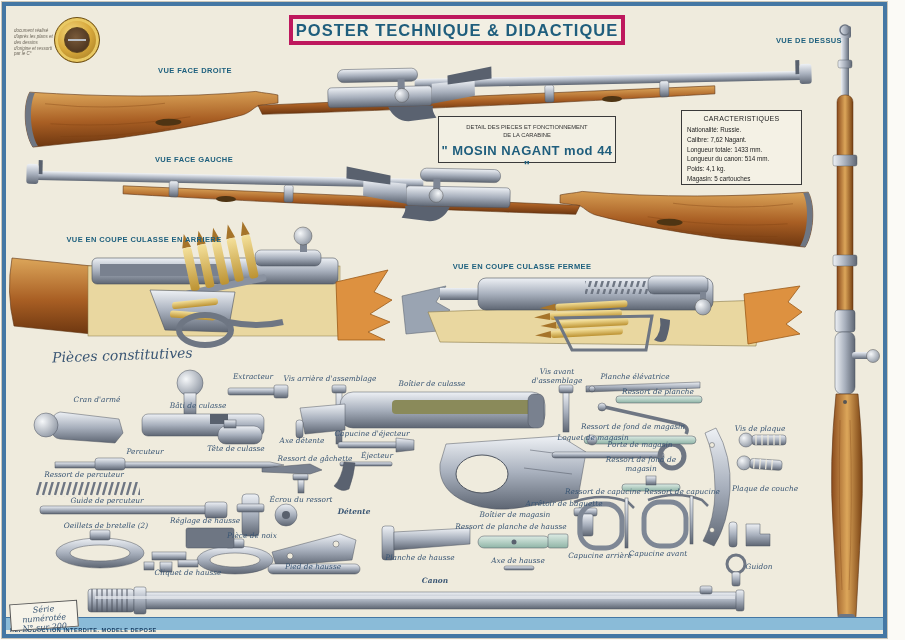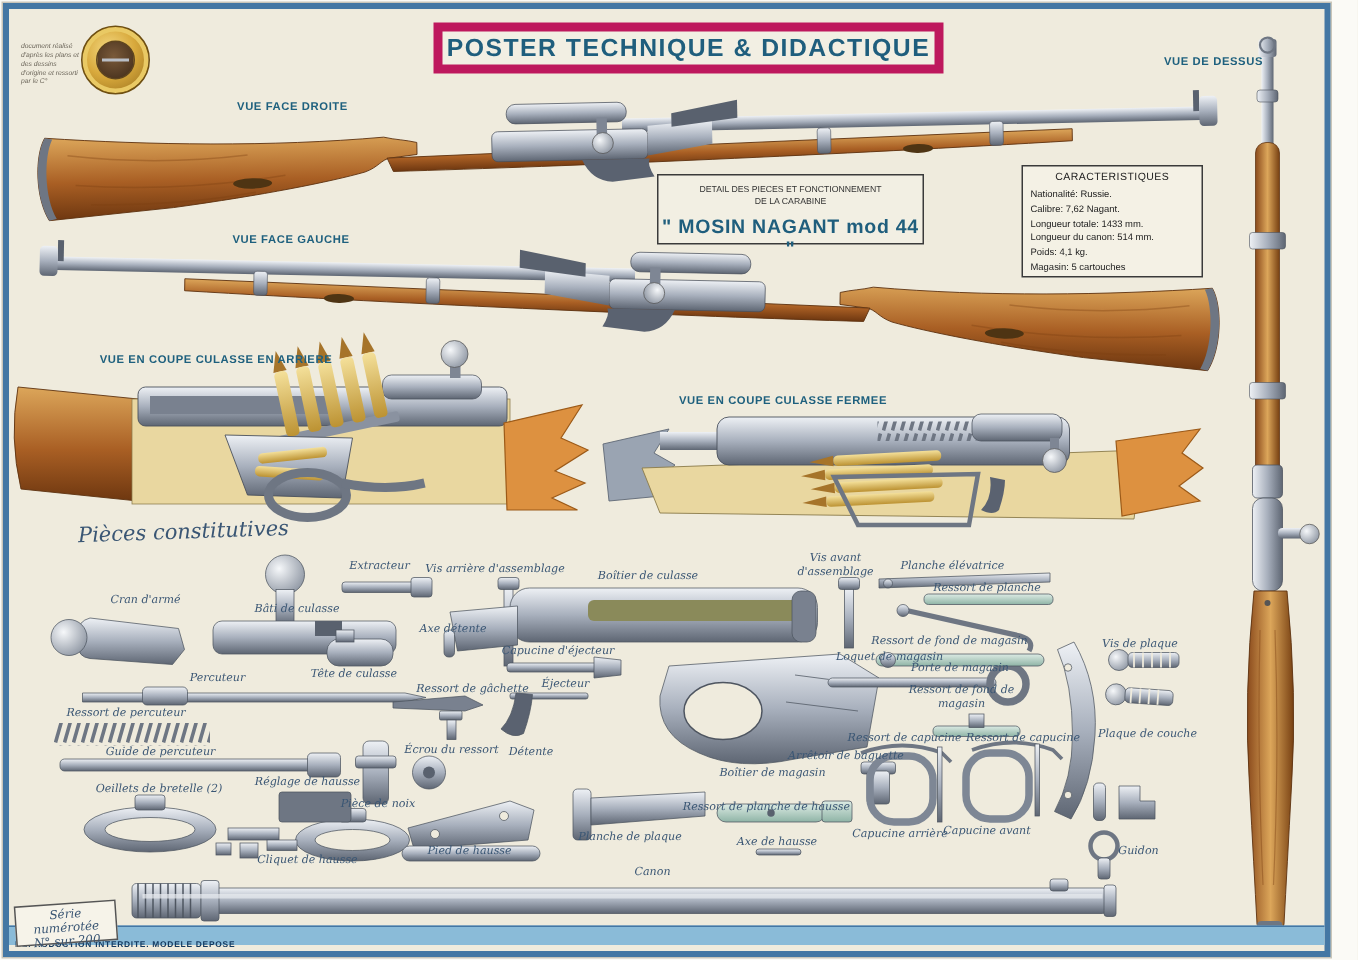--- a/index.html
+++ b/index.html
@@ -1,21 +1,21 @@
 <!DOCTYPE html>
 <html><head>
 <meta charset="utf-8">
 <style>
   html,body{margin:0;padding:0;width:905px;height:640px;background:#FBFAF6;overflow:hidden;}
   .poster{position:absolute;inset:0;font-family:"Liberation Sans",sans-serif;}
   .frame{position:absolute;left:2px;top:2px;width:877px;height:628px;border:4px solid #4477A4;
          background:#EFEBDD;box-shadow:0 0 0 1px #C9C5B9;z-index:0;}
   .decor{position:absolute;left:0;top:0;z-index:1;}
   .txt{z-index:2;}
-  .title-box{position:absolute;left:289px;top:15px;width:328px;height:22px;border:6px solid #be185d;
+  .title-box{position:absolute;left:289px;top:15px;width:328px;height:22px;border:4px solid #be185d;
     background:#F2EFE3;display:flex;align-items:center;justify-content:center;font-weight:bold;
     font-size:16.5px;letter-spacing:1px;color:#1F5E7D;z-index:2;white-space:nowrap;}
   .view-label{position:absolute;font-size:7.5px;font-weight:bold;color:#1E607E;letter-spacing:.4px;
     white-space:nowrap;transform:translateX(-50%);z-index:2;}
   .detail-box{position:absolute;left:438px;top:116px;width:178px;height:47px;border:1.5px solid #3A3A3A;
     background:#F2EFE3;text-align:center;padding-top:6px;box-sizing:border-box;z-index:2;}
   .detail-line{font-size:5.8px;color:#333;line-height:1.45;}
   .detail-name{margin-top:3px;font-weight:bold;font-size:13px;color:#1F5E7D;letter-spacing:.5px;}
   .char-box{position:absolute;left:681px;top:110px;width:121px;height:75px;border:1.5px solid #3A3A3A;
     background:#F4F1E5;box-sizing:border-box;padding:4px 5px;z-index:2;}
@@ -327,37 +327,37 @@
       <div class="plabel" style="left: 432px; top: 380px;">Boîtier de culasse</div>
       <div class="plabel" style="left: 557px; top: 368px; width: 62px; white-space: normal;">Vis avant d'assemblage</div>
       <div class="plabel" style="left: 635px; top: 373px;">Planche élévatrice</div>
       <div class="plabel" style="left: 658px; top: 388px;">Ressort de planche</div>
       <div class="plabel" style="left: 593px; top: 406px; margin-top: 28px;">Loquet de magasin</div>
       <div class="plabel" style="left: 633px; top: 423px;">Ressort de fond de magasin</div>
       <div class="plabel" style="left: 640px; top: 441px;">Porte de magasin</div>
       <div class="plabel" style="left: 760px; top: 425px;">Vis de plaque</div>
       <div class="plabel" style="left: 145px; top: 448px;">Percuteur</div>
       <div class="plabel" style="left: 236px; top: 445px;">Tête de culasse</div>
-      <div class="plabel" style="left: 302px; top: 415px;">Axe détente</div>
+      <div class="plabel" style="left: 302px; top: 437px;">Axe détente</div>
       <div class="plabel" style="left: 291px; top: 455px; padding-left: 48px;">Ressort de gâchette</div>
       <div class="plabel" style="left: 372px; top: 430px;">Capucine d'éjecteur</div>
       <div class="plabel" style="left: 377px; top: 452px;">Éjecteur</div>
       <div class="plabel" style="left: 84px; top: 471px;">Ressort de percuteur</div>
       <div class="plabel" style="left: 107px; top: 497px;">Guide de percuteur</div>
       <div class="plabel" style="left: 252px; top: 484px; margin-top: 48px;">Pièce de noix</div>
       <div class="plabel" style="left: 301px; top: 496px;">Écrou du ressort</div>
-      <div class="plabel" style="left: 354px; top: 497px;">Détente</div>
+      <div class="plabel" style="left: 354px; top: 508px; font-weight: bold;">Détente</div>
       <div class="plabel" style="left: 106px; top: 522px;">Oeillets de bretelle (2)</div>
       <div class="plabel" style="left: 205px; top: 517px;">Réglage de hausse</div>
-      <div class="plabel" style="left: 205px; top: 569px;">Cliquet de hausse</div>
+      <div class="plabel" style="left: 188px; top: 569px;">Cliquet de hausse</div>
       <div class="plabel" style="left: 313px; top: 524px; margin-top: 39px;">Pied de hausse</div>
-      <div class="plabel" style="left: 420px; top: 554px;">Planche de plaque</div>
-      <div class="plabel" style="left: 435px; top: 577px;">Canon</div>
+      <div class="plabel" style="left: 420px; top: 554px;">Planche de hausse</div>
+      <div class="plabel" style="left: 435px; top: 577px; font-weight: bold;">Canon</div>
       <div class="plabel" style="left: 515px; top: 511px;">Boîtier de magasin</div>
-      <div class="plabel" style="left: 511px; top: 523px; margin-top: 11px;">Ressort de planche de hausse</div>
+      <div class="plabel" style="left: 511px; top: 523px;">Ressort de planche de hausse</div>
       <div class="plabel" style="left: 518px; top: 557px;">Axe de hausse</div>
       <div class="plabel" style="left: 564px; top: 500px;">Arrêtoir de baguette</div>
       <div class="plabel" style="left: 603px; top: 488px;">Ressort de capucine</div>
       <div class="plabel" style="left: 682px; top: 488px;">Ressort de capucine</div>
       <div class="plabel" style="left: 641px; top: 456px; width: 72px; white-space: normal;">Ressort de fond de magasin</div>
       <div class="plabel" style="left: 600px; top: 552px;">Capucine arrière</div>
       <div class="plabel" style="left: 658px; top: 550px;">Capucine avant</div>
       <div class="plabel" style="left: 765px; top: 485px;">Plaque de couche</div>
       <div class="plabel" style="left: 759px; top: 563px;">Guidon</div>
     </div>

